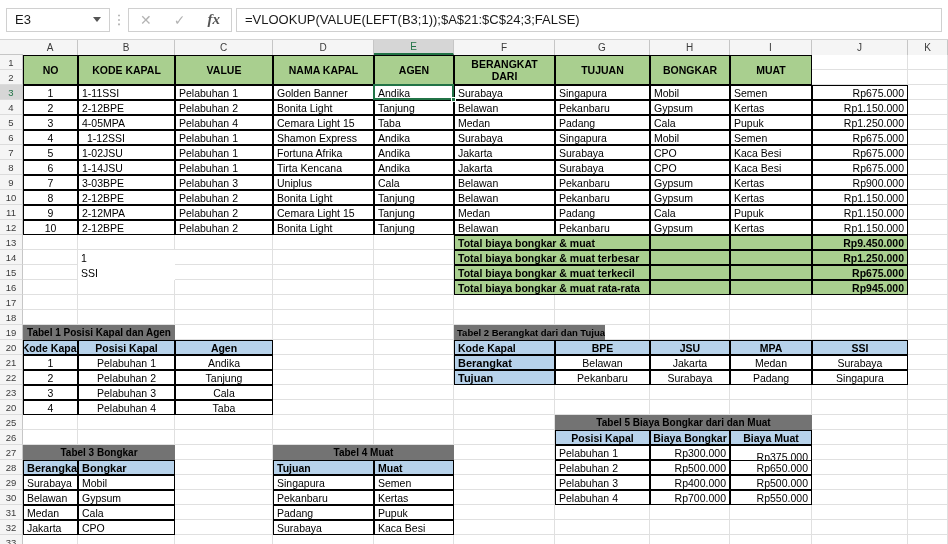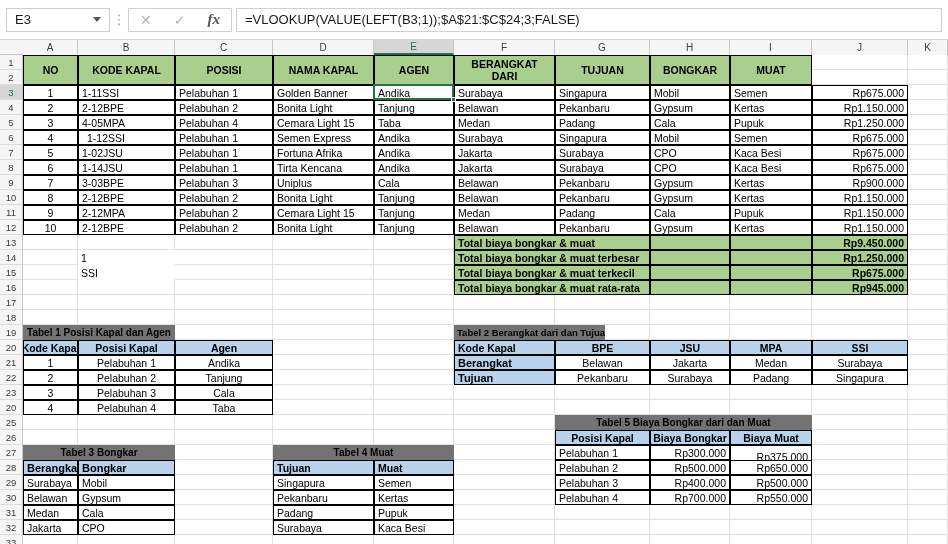--- a/index.html
+++ b/index.html
@@ -241,21 +241,21 @@
       <div class="gridline" style="left: 23px; top: 389px; width: 925px; height: 1px;"></div>
       <div class="gridline" style="left: 23px; top: 404px; width: 925px; height: 1px;"></div>
       <div class="gridline" style="left: 23px; top: 419px; width: 925px; height: 1px;"></div>
       <div class="gridline" style="left: 23px; top: 434px; width: 925px; height: 1px;"></div>
       <div class="gridline" style="left: 23px; top: 449px; width: 925px; height: 1px;"></div>
       <div class="gridline" style="left: 23px; top: 464px; width: 925px; height: 1px;"></div>
       <div class="gridline" style="left: 23px; top: 479px; width: 925px; height: 1px;"></div>
       <div class="gridline" style="left: 23px; top: 494px; width: 925px; height: 1px;"></div>
       <div class="cell green-hdr bd c-center bold" style="left: 23px; top: 15px; width: 55px; height: 30px; font-size: 10.5px; white-space: normal; text-align: center; display: flex; align-items: center; justify-content: center; line-height: 1.15;">NO</div>
       <div class="cell green-hdr bd c-center bold" style="left: 78px; top: 15px; width: 97px; height: 30px; font-size: 10.5px; white-space: normal; text-align: center; display: flex; align-items: center; justify-content: center; line-height: 1.15;">KODE KAPAL</div>
-      <div class="cell green-hdr bd c-center bold" style="left: 175px; top: 15px; width: 98px; height: 30px; font-size: 10.5px; white-space: normal; text-align: center; display: flex; align-items: center; justify-content: center; line-height: 1.15;">POSISI</div>
+      <div class="cell green-hdr bd c-center bold" style="left: 175px; top: 15px; width: 98px; height: 30px; font-size: 10.5px; white-space: normal; text-align: center; display: flex; align-items: center; justify-content: center; line-height: 1.15;">VALUE</div>
       <div class="cell green-hdr bd c-center bold" style="left: 273px; top: 15px; width: 101px; height: 30px; font-size: 10.5px; white-space: normal; text-align: center; display: flex; align-items: center; justify-content: center; line-height: 1.15;">NAMA KAPAL</div>
       <div class="cell green-hdr bd c-center bold" style="left: 374px; top: 15px; width: 80px; height: 30px; font-size: 10.5px; white-space: normal; text-align: center; display: flex; align-items: center; justify-content: center; line-height: 1.15;">AGEN</div>
       <div class="cell green-hdr bd c-center bold" style="left: 454px; top: 15px; width: 101px; height: 30px; font-size: 10.5px; white-space: normal; text-align: center; display: flex; align-items: center; justify-content: center; line-height: 1.15;">BERANGKAT DARI</div>
       <div class="cell green-hdr bd c-center bold" style="left: 555px; top: 15px; width: 95px; height: 30px; font-size: 10.5px; white-space: normal; text-align: center; display: flex; align-items: center; justify-content: center; line-height: 1.15;">TUJUAN</div>
       <div class="cell green-hdr bd c-center bold" style="left: 650px; top: 15px; width: 80px; height: 30px; font-size: 10.5px; white-space: normal; text-align: center; display: flex; align-items: center; justify-content: center; line-height: 1.15;">BONGKAR</div>
       <div class="cell green-hdr bd c-center bold" style="left: 730px; top: 15px; width: 82px; height: 30px; font-size: 10.5px; white-space: normal; text-align: center; display: flex; align-items: center; justify-content: center; line-height: 1.15;">MUAT</div>
       <div class="cell green-hdr bd c-center bold" style="left: 812px; top: 14px; width: 96px; height: 44px; font-size: 10.5px; white-space: normal; text-align: center; display: flex; align-items: center; justify-content: center; line-height: 1.15; margin-top: 45px;">BIAYA BONGKAR &amp; MUAT</div>
       <div class="cell bd c-center" style="left: 23px; top: 45px; width: 55px; height: 15px;">1</div>
       <div class="cell bd c-left" style="left: 78px; top: 45px; width: 97px; height: 15px;">1-11SSI</div>
       <div class="cell bd c-left" style="left: 175px; top: 45px; width: 98px; height: 15px;">Pelabuhan 1</div>
@@ -282,21 +282,21 @@
       <div class="cell bd c-left" style="left: 273px; top: 75px; width: 101px; height: 15px;">Cemara Light 15</div>
       <div class="cell bd c-left" style="left: 374px; top: 75px; width: 80px; height: 15px;">Taba</div>
       <div class="cell bd c-left" style="left: 454px; top: 75px; width: 101px; height: 15px;">Medan</div>
       <div class="cell bd c-left" style="left: 555px; top: 75px; width: 95px; height: 15px;">Padang</div>
       <div class="cell bd c-left" style="left: 650px; top: 75px; width: 80px; height: 15px;">Cala</div>
       <div class="cell bd c-left" style="left: 730px; top: 75px; width: 82px; height: 15px;">Pupuk</div>
       <div class="cell bd c-right" style="left: 812px; top: 75px; width: 96px; height: 15px;">Rp1.250.000</div>
       <div class="cell bd c-center" style="left: 23px; top: 90px; width: 55px; height: 15px;">4</div>
       <div class="cell bd c-left" style="left: 78px; top: 90px; width: 97px; height: 15px; padding-left: 8px;">1-12SSI</div>
       <div class="cell bd c-left" style="left: 175px; top: 90px; width: 98px; height: 15px;">Pelabuhan 1</div>
-      <div class="cell bd c-left" style="left: 273px; top: 90px; width: 101px; height: 15px;">Semen Express</div>
+      <div class="cell bd c-left" style="left: 273px; top: 90px; width: 101px; height: 15px;">Shamon Express</div>
       <div class="cell bd c-left" style="left: 374px; top: 90px; width: 80px; height: 15px;">Andika</div>
       <div class="cell bd c-left" style="left: 454px; top: 90px; width: 101px; height: 15px;">Surabaya</div>
       <div class="cell bd c-left" style="left: 555px; top: 90px; width: 95px; height: 15px;">Singapura</div>
       <div class="cell bd c-left" style="left: 650px; top: 90px; width: 80px; height: 15px;">Mobil</div>
       <div class="cell bd c-left" style="left: 730px; top: 90px; width: 82px; height: 15px;">Semen</div>
       <div class="cell bd c-right" style="left: 812px; top: 90px; width: 96px; height: 15px;">Rp675.000</div>
       <div class="cell bd c-center" style="left: 23px; top: 105px; width: 55px; height: 15px;">5</div>
       <div class="cell bd c-left" style="left: 78px; top: 105px; width: 97px; height: 15px;">1-02JSU</div>
       <div class="cell bd c-left" style="left: 175px; top: 105px; width: 98px; height: 15px;">Pelabuhan 1</div>
       <div class="cell bd c-left" style="left: 273px; top: 105px; width: 101px; height: 15px;">Fortuna Afrika</div>

